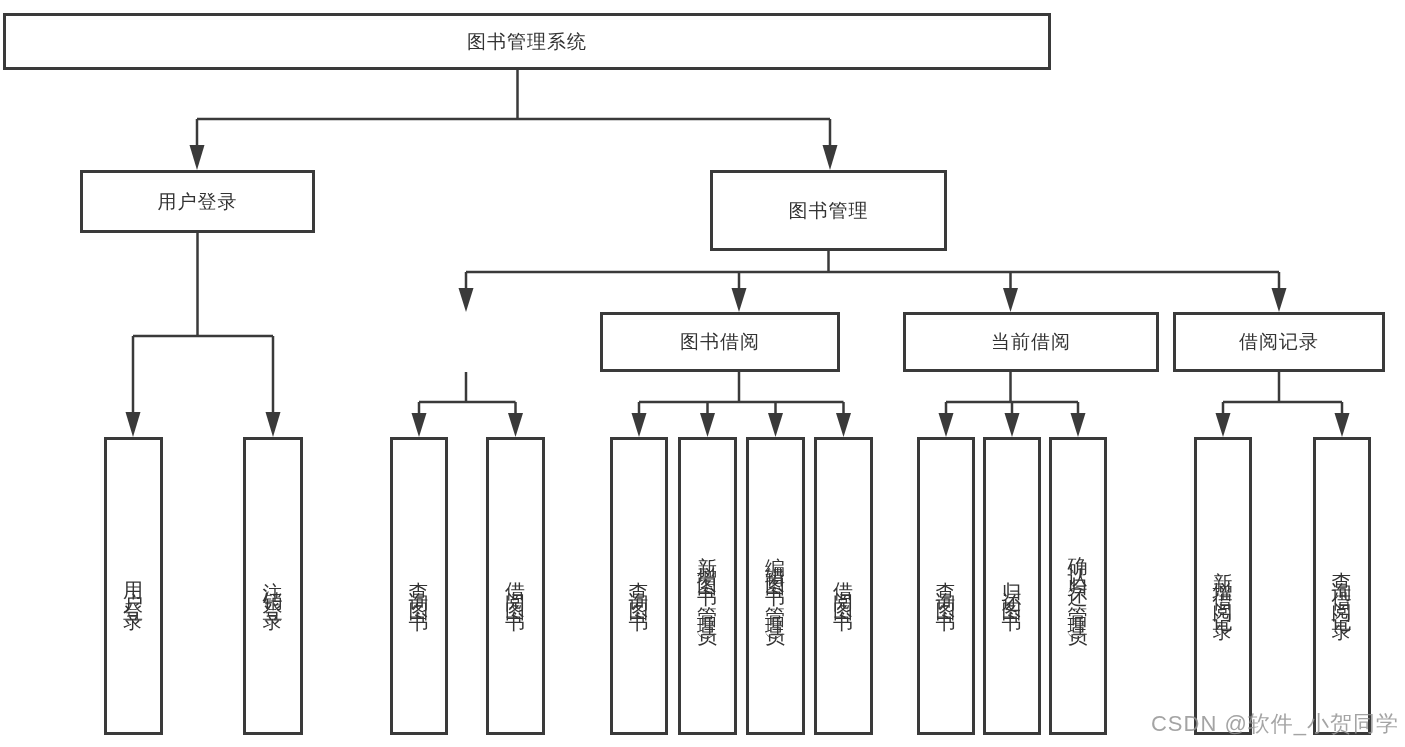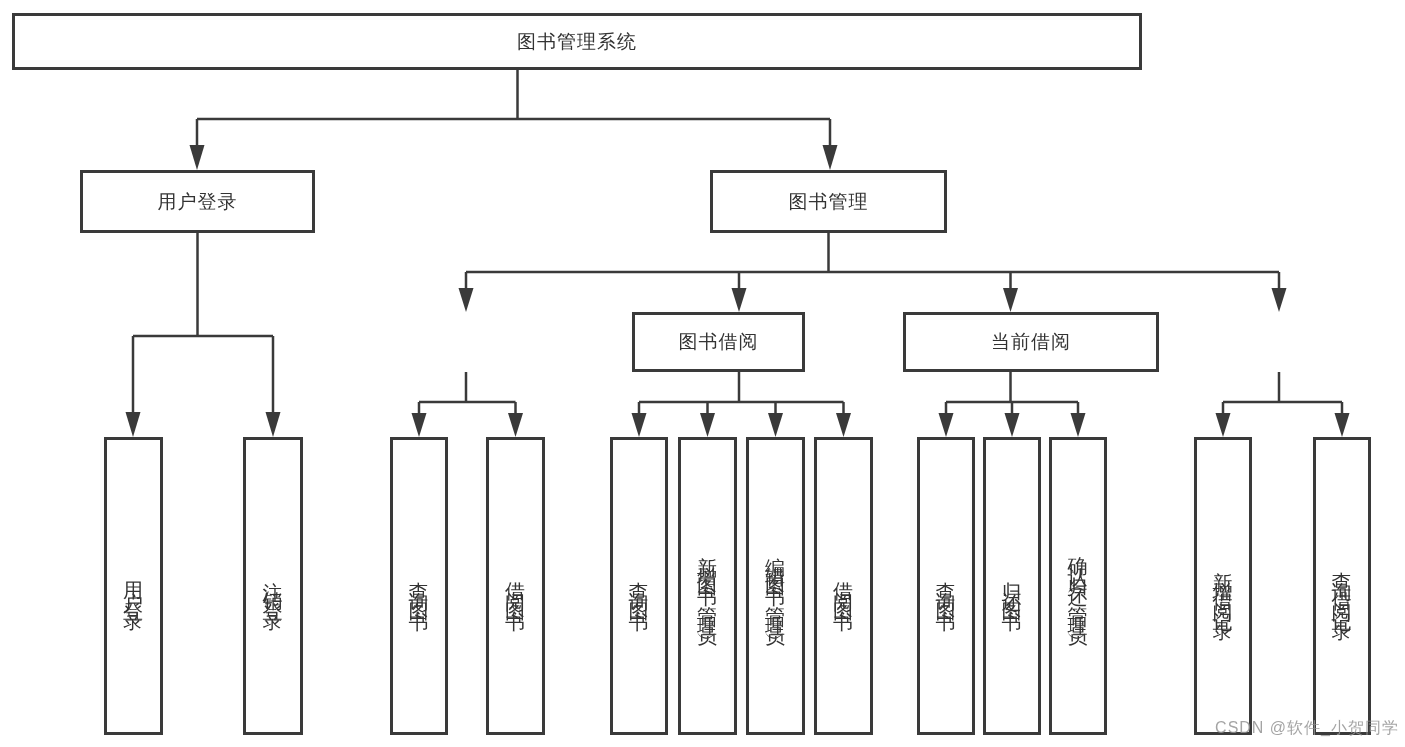--- a/index.html
+++ b/index.html
@@ -43,21 +43,21 @@
     text-orientation: mixed;
     font-size: 20px;
     letter-spacing: 10px;
     line-height: 1;
     white-space: nowrap;
   }
   .watermark {
     position: absolute;
     right: 6px;
     bottom: 8px;
-    font-size: 16px;
+    font-size: 22px;
     color: rgba(148, 148, 148, 0.85);
     letter-spacing: 1px;
     z-index: 3;
     white-space: nowrap;
   }
 </style>
 </head>
 <body>
 
 <div class="canvas">
@@ -124,37 +124,40 @@
       <polygon points="768,413 783,413 775.5,437"></polygon>
       <polygon points="836,413 851,413 843.5,437"></polygon>
       <polygon points="938.5,413 953.5,413 946,437"></polygon>
       <polygon points="1004.5,413 1019.5,413 1012,437"></polygon>
       <polygon points="1070.5,413 1085.5,413 1078,437"></polygon>
       <polygon points="1215.5,413 1230.5,413 1223,437"></polygon>
       <polygon points="1334.5,413 1349.5,413 1342,437"></polygon>
     </g>
   </svg>
 
-  <div class="box h" style="left:12px;top:13px;width:1130px;height:57px">
+  <div class="box h" style="left:3px;top:13px;width:1048px;height:57px">
     <span>图书管理系统</span>
   </div>
 
   <div class="box h" style="left:80px;top:170px;width:235px;height:63px">
     <span>用户登录</span>
   </div>
-  <div class="box h" style="left:710px;top:170px;width:237px;height:63px">
+  <div class="box h" style="left:710px;top:170px;width:237px;height:81px">
     <span>图书管理</span>
   </div>
 
-  <div class="box h" style="left:632px;top:312px;width:173px;height:60px">
+  <div class="box h" style="left:600px;top:312px;width:240px;height:60px">
     <span>图书借阅</span>
   </div>
   <div class="box h" style="left:903px;top:312px;width:256px;height:60px">
     <span>当前借阅</span>
   </div>
+  <div class="box h" style="left:1173px;top:312px;width:212px;height:60px">
+    <span>借阅记录</span>
+  </div>
 
   <div class="box v" style="left:104px;top:437px;width:59px;height:298px">
     <span>用户登录</span>
   </div>
   <div class="box v" style="left:243px;top:437px;width:60px;height:298px">
     <span>注销登录</span>
   </div>
 
   <div class="box v" style="left:390px;top:437px;width:58px;height:298px">
     <span>查询图书</span>

